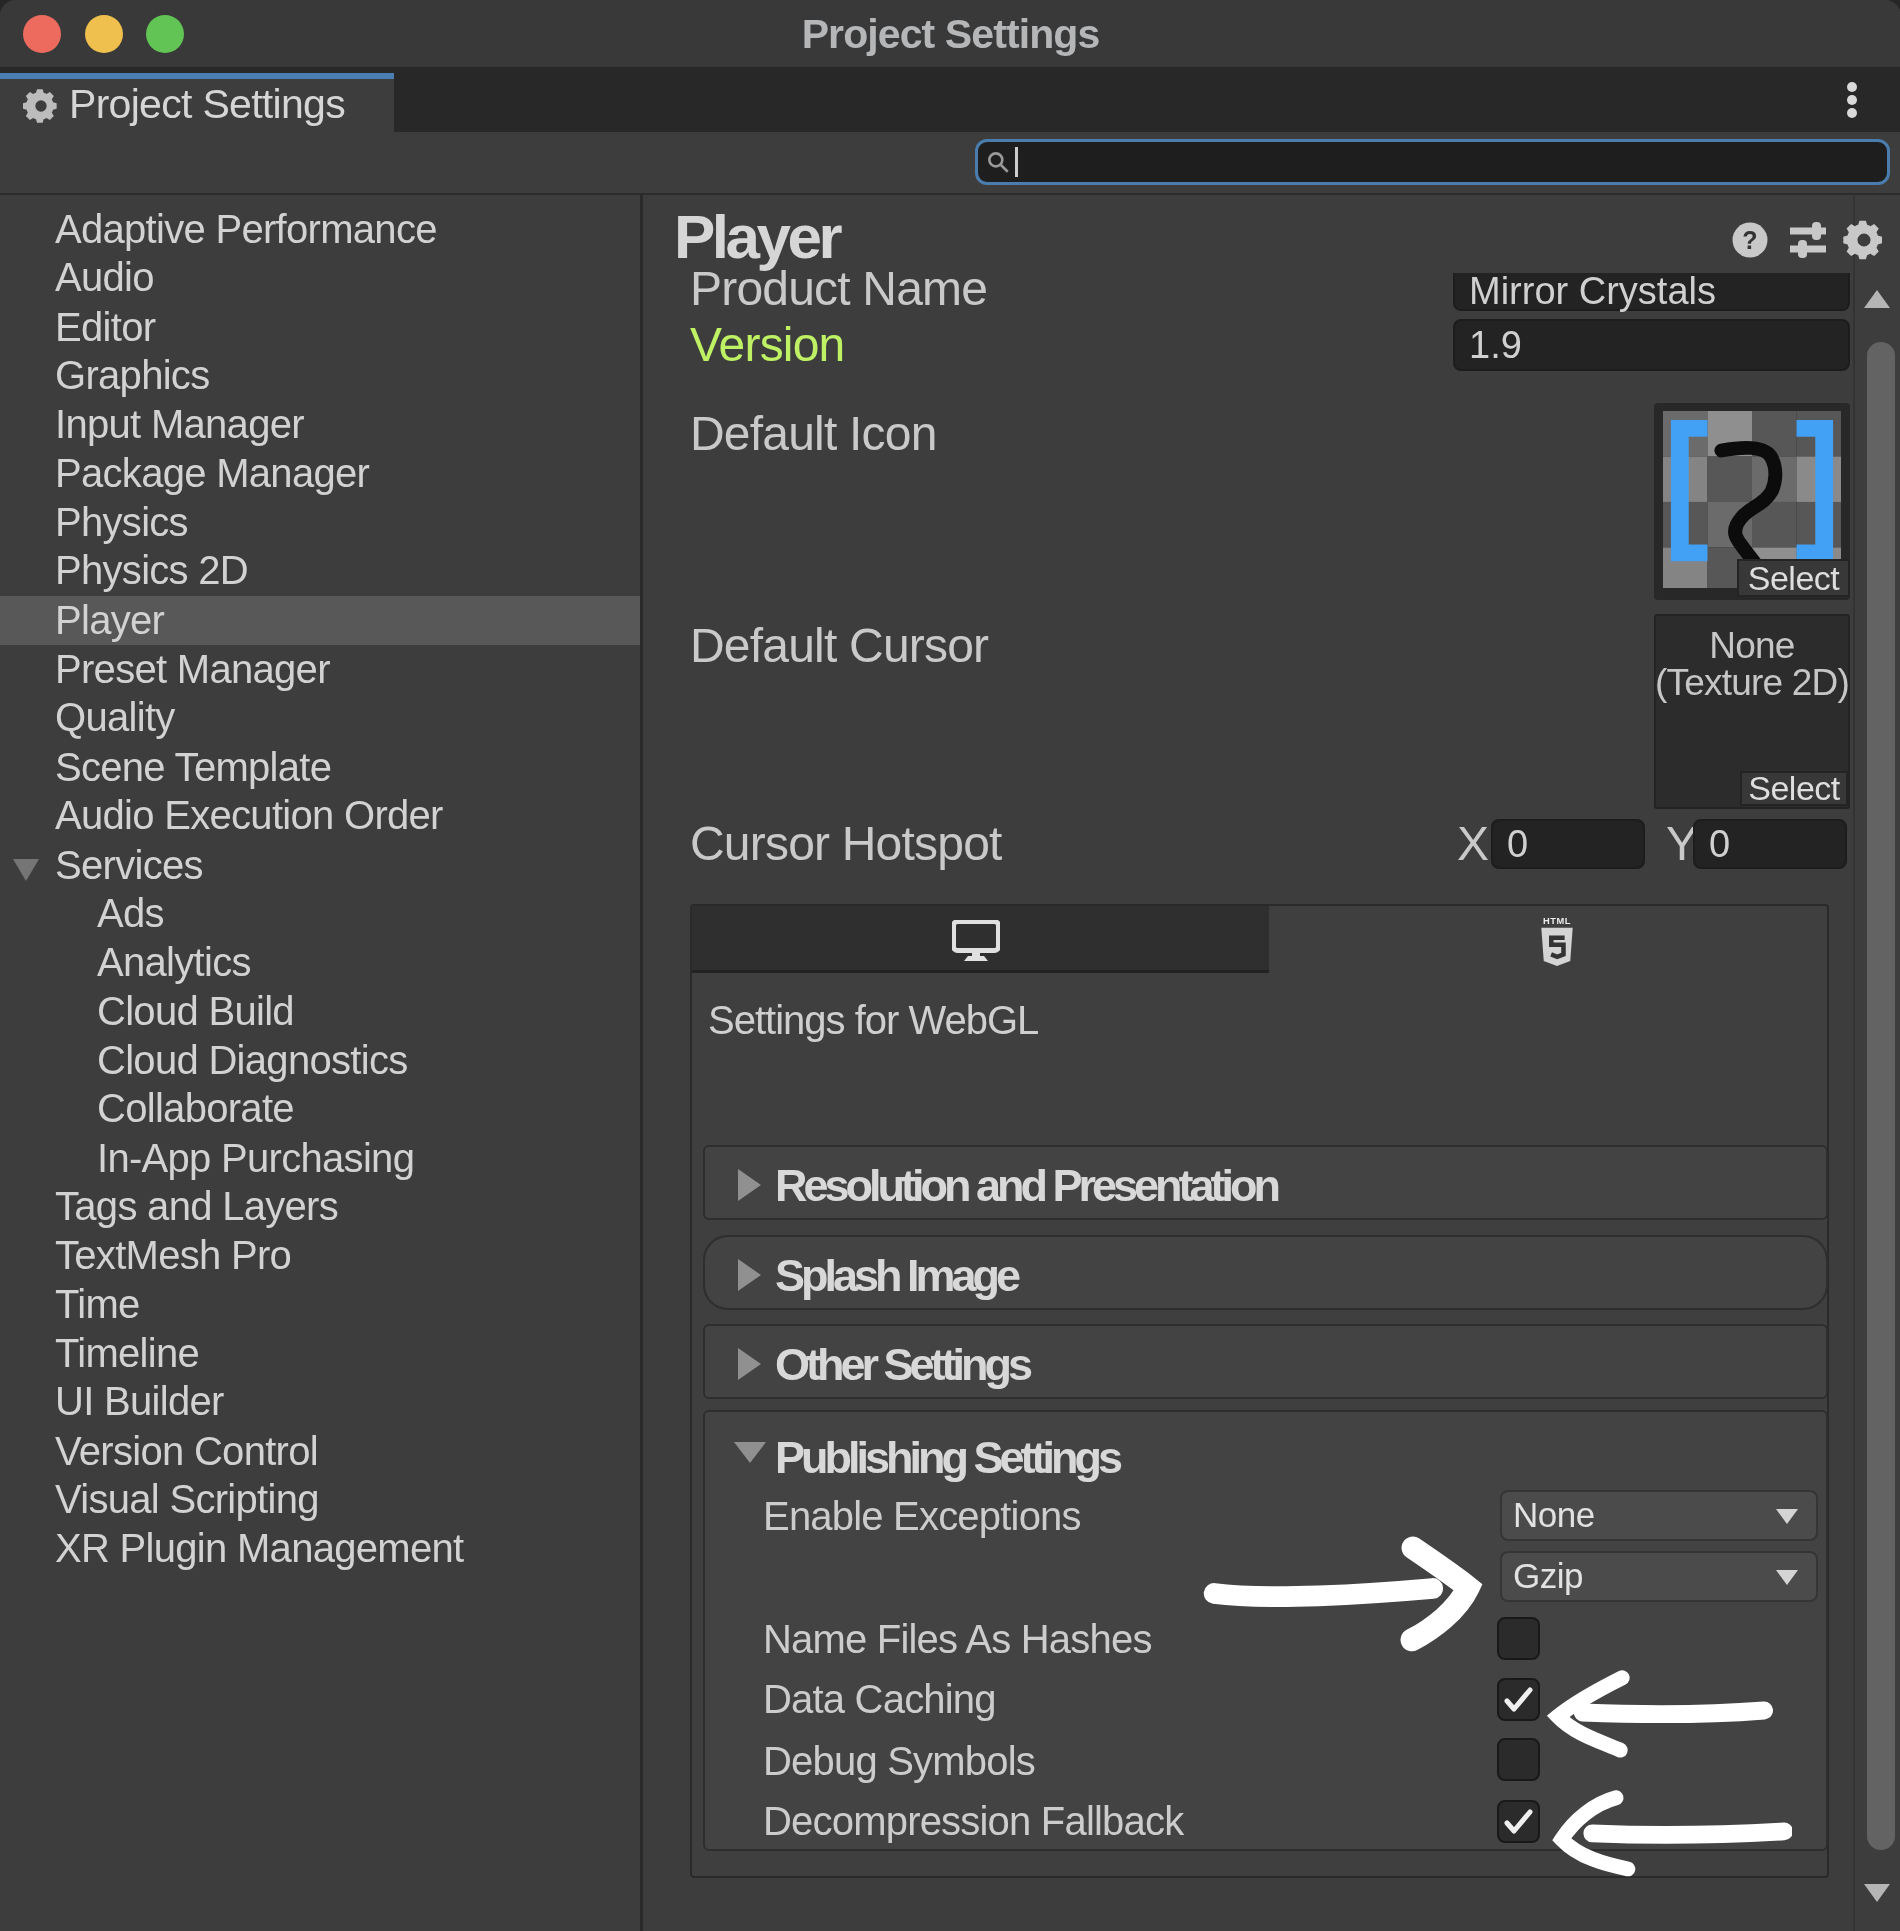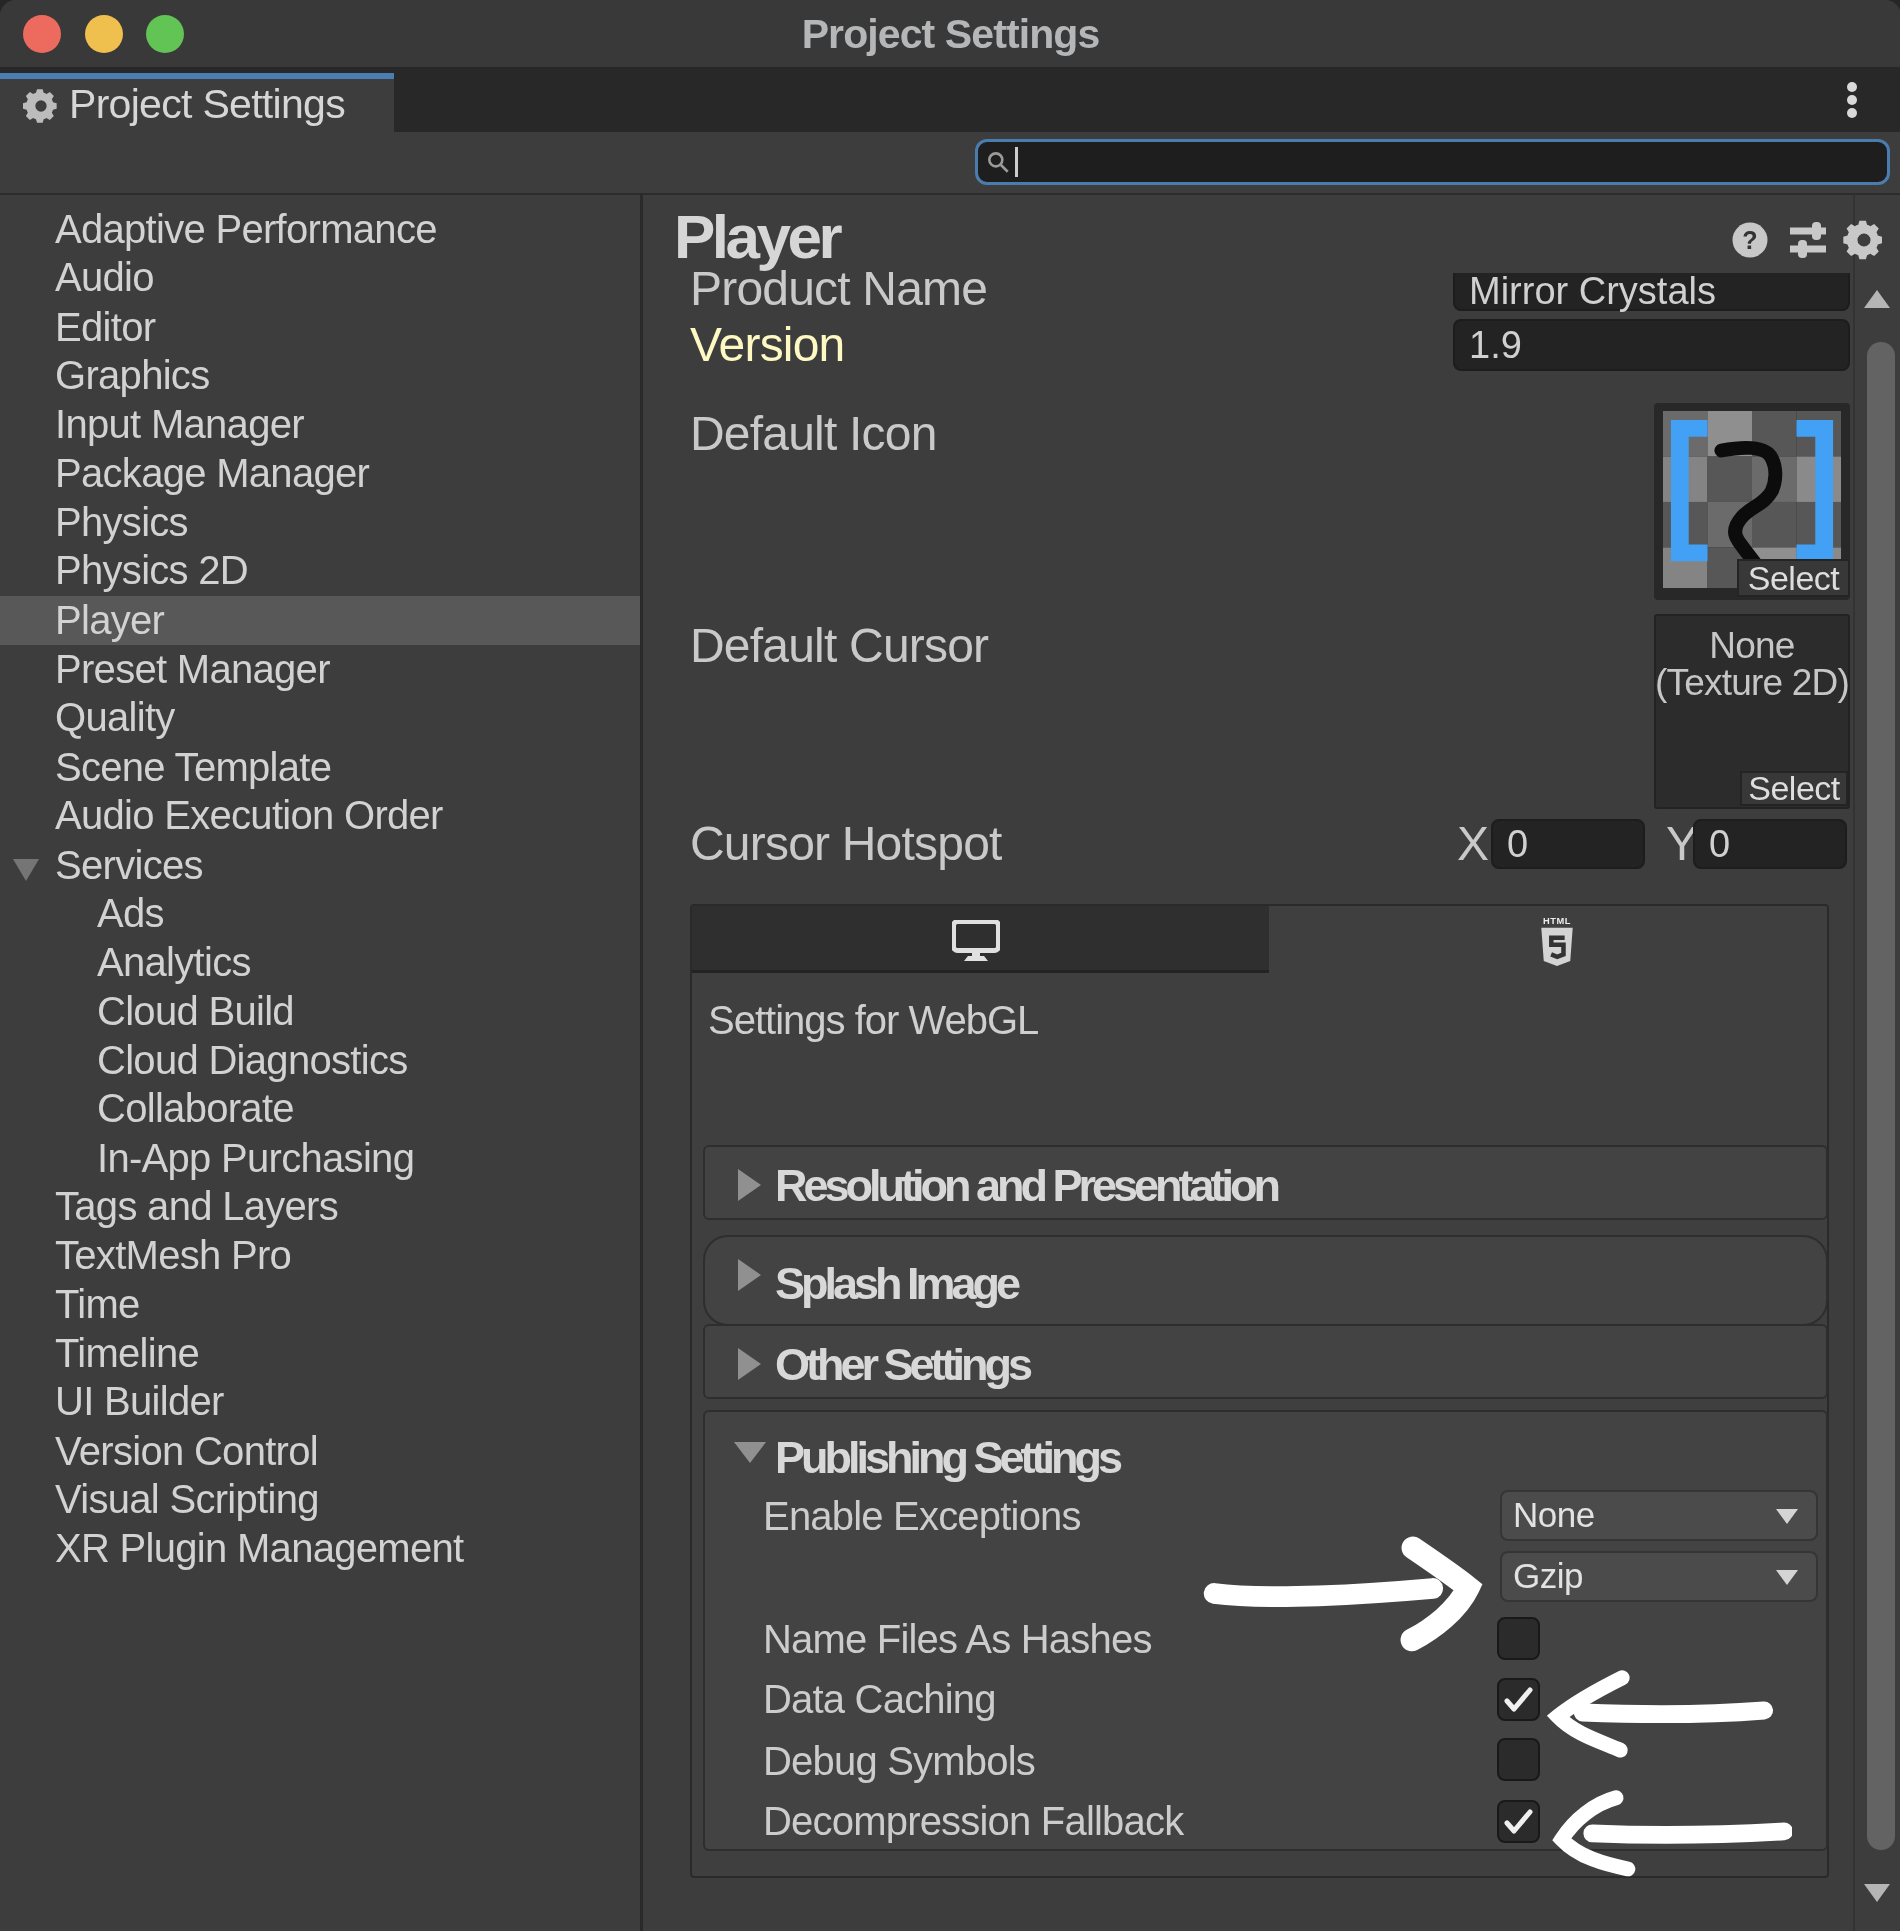--- a/index.html
+++ b/index.html
@@ -94,21 +94,21 @@
       <line x1="14" y1="29" x2="38" y2="29" stroke-width="7"></line>
     </svg>
   <svg class="abs" style="left:1841px;top:217px;z-index:5" width="46" height="46" viewBox="0 0 24 24" fill="#c8c8c8">
       <path d="M12 8.6a3.4 3.4 0 1 0 0 6.8 3.4 3.4 0 0 0 0-6.8zm9.4 5.1l-2.2.6a7.3 7.3 0 0 1-.7 1.7l1.2 2-2.4 2.4-2-1.2a7.3 7.3 0 0 1-1.7.7l-.6 2.2h-3.4l-.6-2.2a7.3 7.3 0 0 1-1.7-.7l-2 1.2-2.4-2.4 1.2-2a7.3 7.3 0 0 1-.7-1.7l-2.2-.6v-3.4l2.2-.6a7.3 7.3 0 0 1 .7-1.7l-1.2-2 2.4-2.4 2 1.2a7.3 7.3 0 0 1 1.7-.7l.6-2.2h3.4l.6 2.2a7.3 7.3 0 0 1 1.7.7l2-1.2 2.4 2.4-1.2 2a7.3 7.3 0 0 1 .7 1.7l2.2.6z"></path>
     </svg>
 
   <div class="txt" style="left:690px;top:264px;height:50px;line-height:50px;color:#c9c9c9;">Product Name</div>
   <div class="field" style="left:1453px;top:273px;width:397px;height:38px;border-radius:0 0 8px 8px;border-top:none;">
       <div class="fv">Mirror Crystals</div>
     </div>
-  <div class="txt" style="left:690px;top:320px;height:50px;line-height:50px;color:#fef9c3;">Version</div>
+  <div class="txt" style="left:690px;top:320px;height:50px;line-height:50px;color:#bef264;">Version</div>
   <div class="field" style="left:1453px;top:319px;width:397px;height:52px;">
       <div class="fv">1.9</div>
     </div>
 
   <div class="txt" style="left:690px;top:409px;height:50px;line-height:50px;color:#c9c9c9;">Default Icon</div>
   <div class="abs" style="left:1654px;top:403px;width:196px;height:197px;background:#282828;border-radius:4px;"></div>
   <svg class="abs" style="left:1663px;top:411px" width="178" height="177" viewBox="0 0 180 179">
     <rect x="0" y="0" width="45" height="46" fill="#6b6b6b"></rect>
       <rect x="45" y="0" width="45" height="46" fill="#8f8f8f"></rect>
       <rect x="90" y="0" width="45" height="46" fill="#575757"></rect>
@@ -158,21 +158,21 @@
     <text x="18" y="10" font-family="Liberation Sans" font-size="9.5" font-weight="bold" fill="#ececec" text-anchor="middle" letter-spacing="0.5">HTML</text>
     <path d="M2 14 L34 14 L31.5 48 L18 53 L4.5 48 Z" fill="#d4d4d4"></path>
     <path d="M25.8 24.2 L12.2 24.2 L12.2 31.4 L24.6 31.4 L24.6 41.2 L18.2 43.6 L12.0 41.2" fill="none" stroke="#333333" stroke-width="4.6"></path>
   </svg>
   <div class="txt" style="left:708px;top:995px;height:50px;line-height:50px;color:#cfcfcf;font-size:40px;letter-spacing:-1px;">Settings for WebGL</div>
 
   <div class="grpbox" style="top:1145px;height:75px;">
       <i class="tri-r" style="left:33px;top:22px;"></i>
       <div class="foldhead">Resolution and Presentation</div>
     </div>
-  <div class="grpbox" style="top:1235px;height:91px;border-radius:25px;">
+  <div class="grpbox" style="top:1235px;height:75px;border-radius:25px;">
       <i class="tri-r" style="left:33px;top:22px;"></i>
       <div class="foldhead">Splash Image</div>
     </div>
   <div class="grpbox" style="top:1324px;height:75px;">
       <i class="tri-r" style="left:33px;top:22px;"></i>
       <div class="foldhead">Other Settings</div>
     </div>
   <div class="grpbox" style="top:1410px;height:441px;">
       <i class="tri-d" style="left:29px;top:30px;"></i>
       <div class="foldhead" style="height:85px;">Publishing Settings</div>

